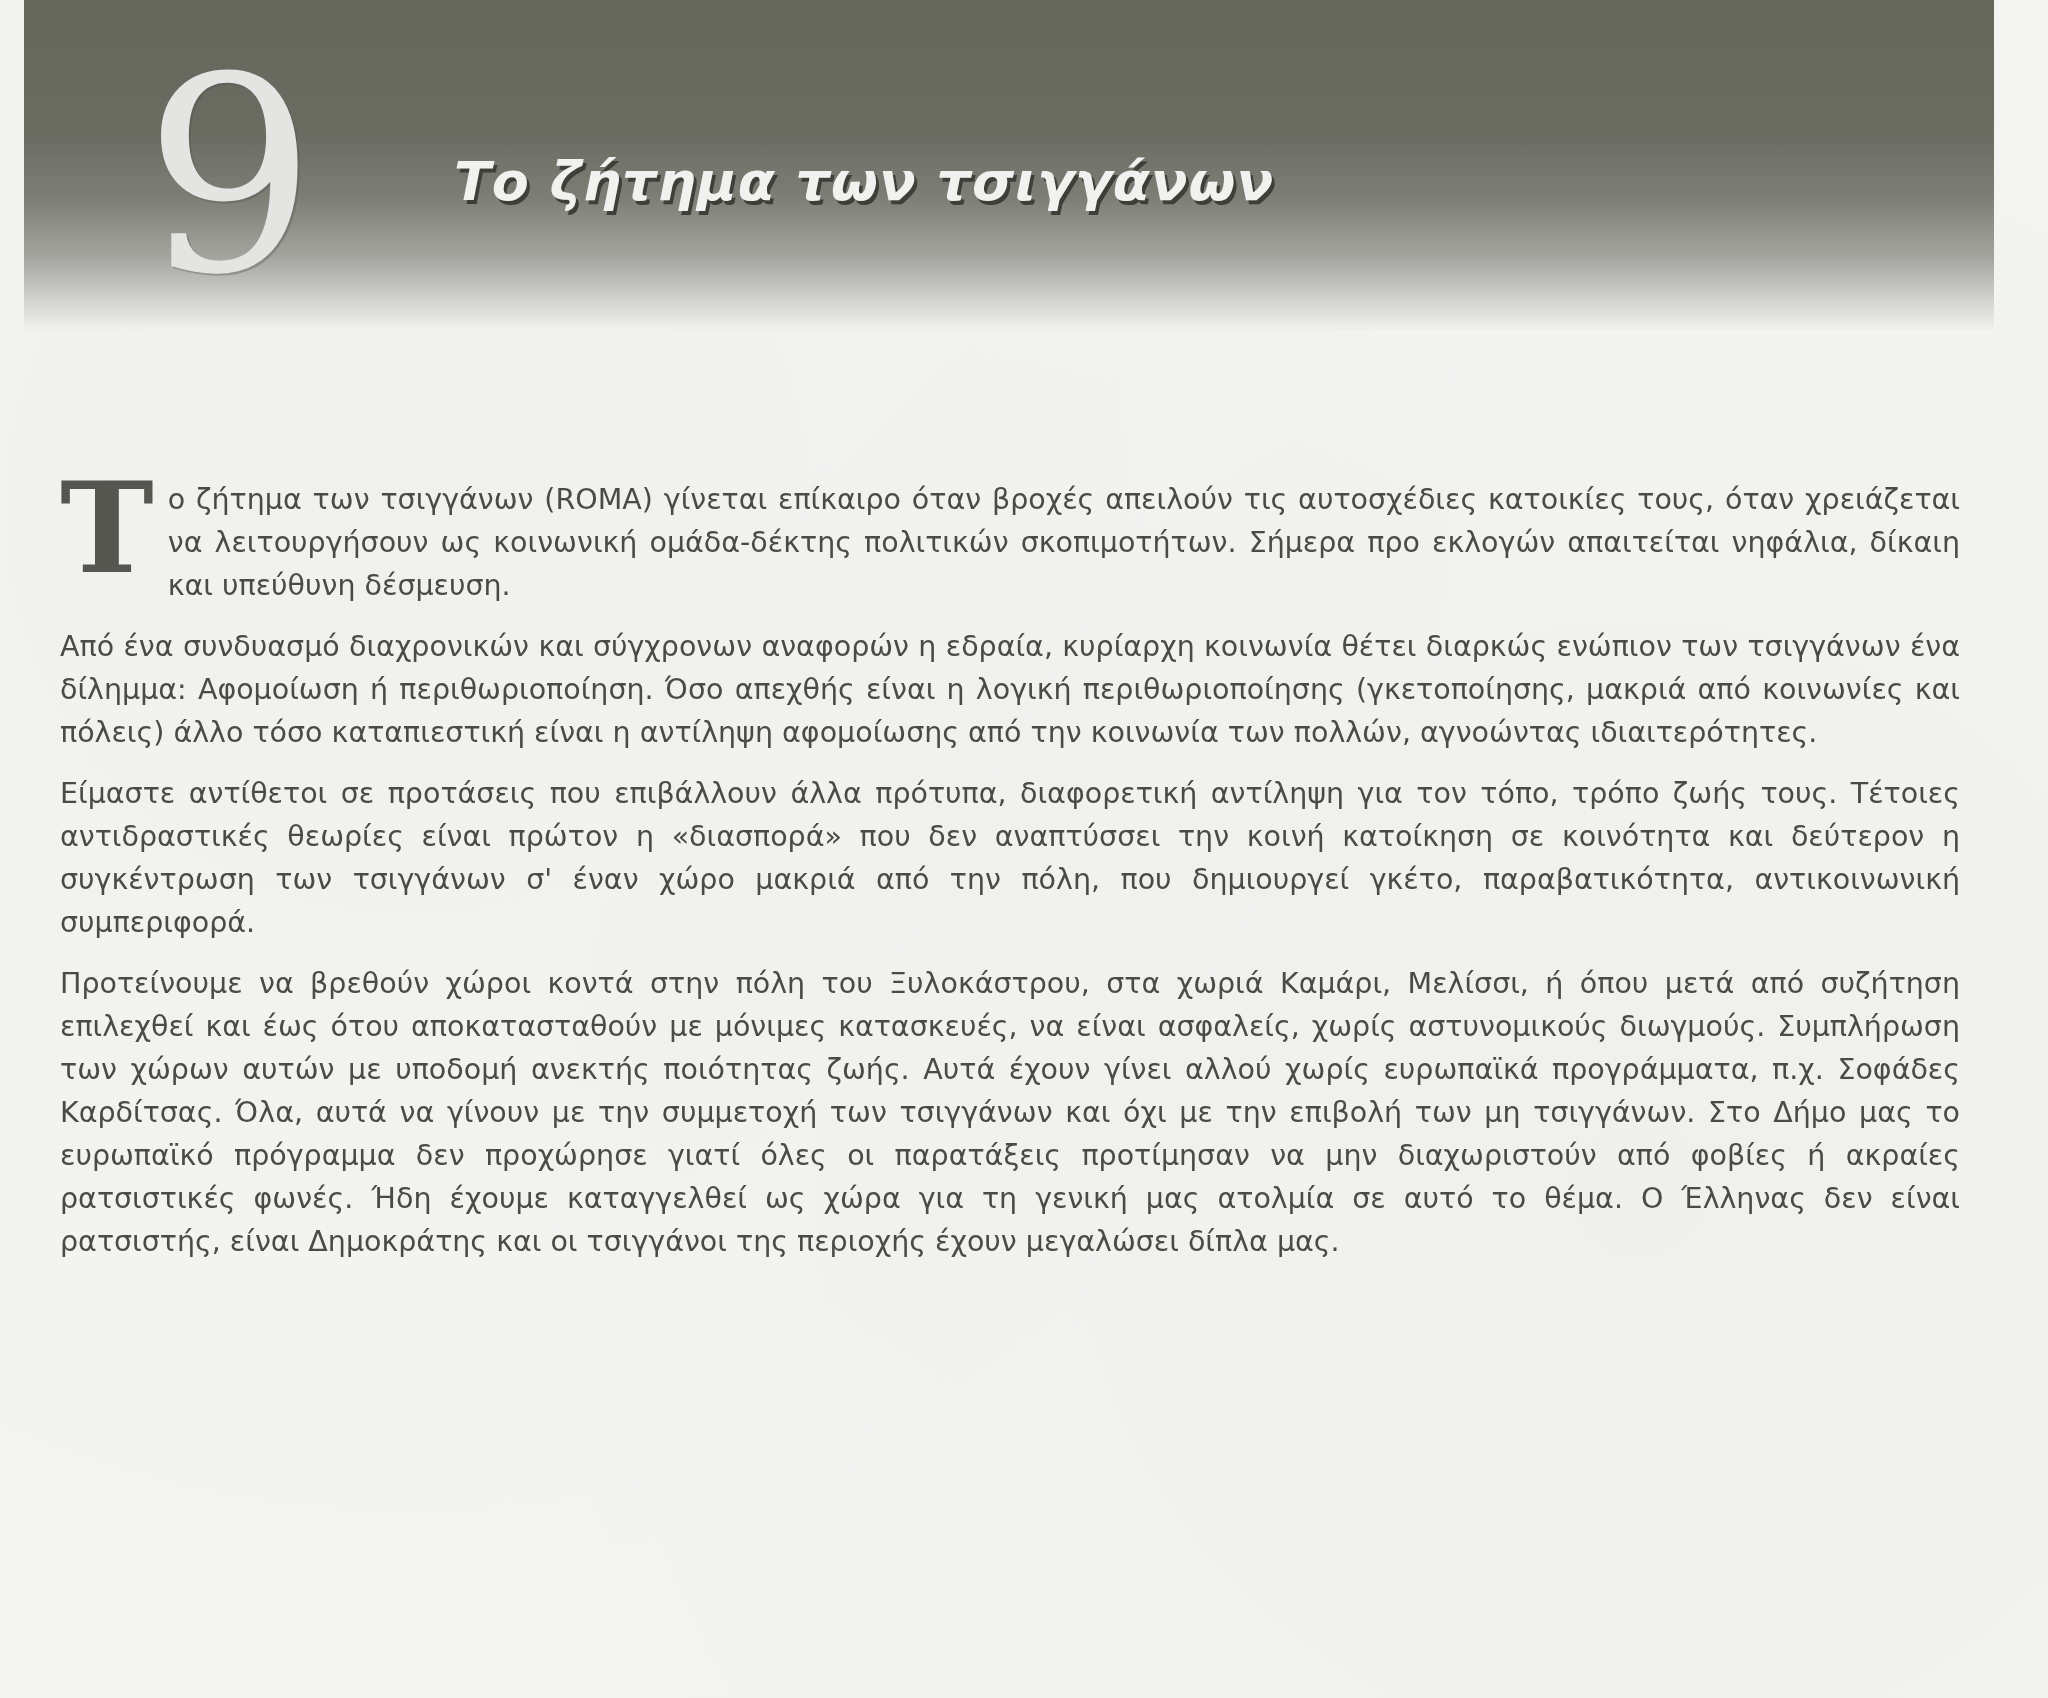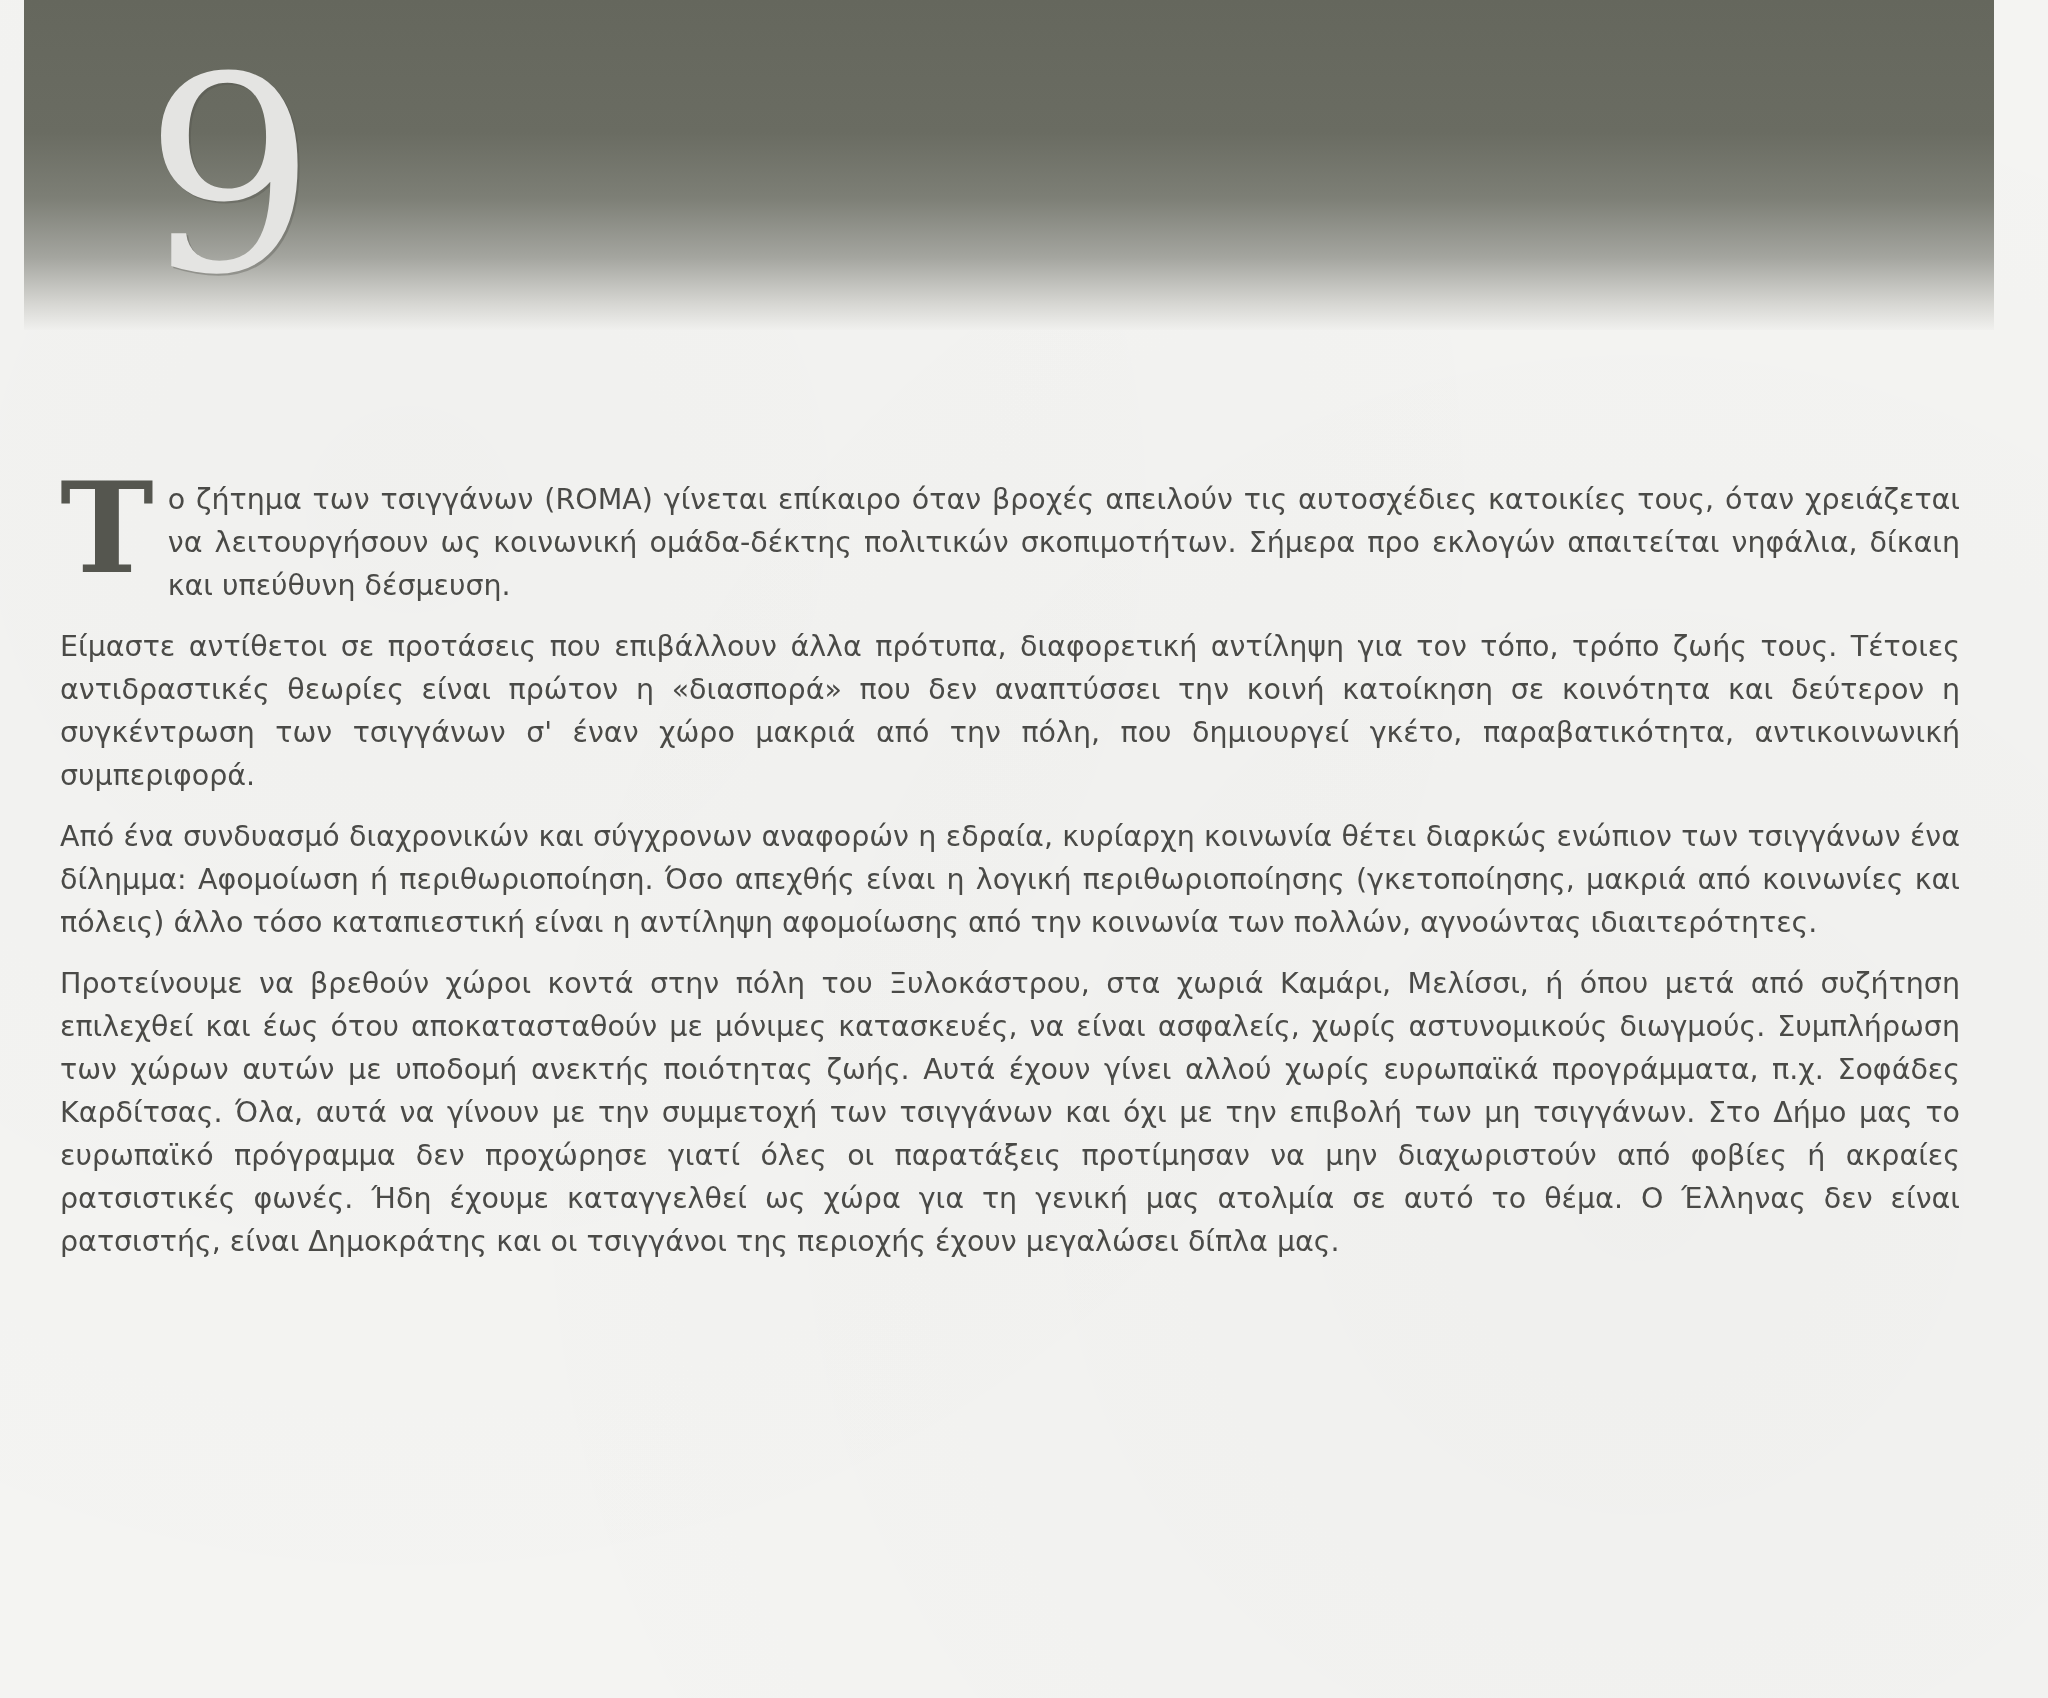--- a/index.html
+++ b/index.html
@@ -84,22 +84,23 @@
       font-weight: bold;
     }
   </style>
 </head>
 <body>
 
 <div class="page-noise"></div>
 
 <div class="header-band">
   <div class="chapter-number">9</div>
+  <div class="chapter-title">Το ζήτημα των τσιγγάνων</div>
 </div>
 
 <div class="article-body">
   <p>
     <span class="drop-cap">Τ</span><span>ο ζήτημα των τσιγγάνων (ROMA) γίνεται επίκαιρο όταν βροχές απειλούν τις αυτοσχέδιες κατοικίες τους, όταν χρειάζεται να λειτουργήσουν ως κοινωνική ομάδα-δέκτης πολιτικών σκοπιμοτήτων. Σήμερα προ εκλογών απαιτείται νηφάλια, δίκαιη και υπεύθυνη δέσμευση.</span>
   </p>
+  <p>Από ένα συνδυασμό διαχρονικών και σύγχρονων αναφορών η εδραία, κυρίαρχη κοινωνία θέτει διαρκώς ενώπιον των τσιγγάνων ένα δίλημμα: Αφομοίωση ή περιθωριοποίηση. Όσο απεχθής είναι η λογική περιθωριοποίησης (γκετοποίησης, μακριά από κοινωνίες και πόλεις) άλλο τόσο καταπιεστική είναι η αντίληψη αφομοίωσης από την κοινωνία των πολλών, αγνοώντας ιδιαιτερότητες.</p>
   <p>Είμαστε αντίθετοι σε προτάσεις που επιβάλλουν άλλα πρότυπα, διαφορετική αντίληψη για τον τόπο, τρόπο ζωής τους. Τέτοιες αντιδραστικές θεωρίες είναι πρώτον η «διασπορά» που δεν αναπτύσσει την κοινή κατοίκηση σε κοινότητα και δεύτερον η συγκέντρωση των τσιγγάνων σ' έναν χώρο μακριά από την πόλη, που δημιουργεί γκέτο, παραβατικότητα, αντικοινωνική συμπεριφορά.</p>
-  <p>Από ένα συνδυασμό διαχρονικών και σύγχρονων αναφορών η εδραία, κυρίαρχη κοινωνία θέτει διαρκώς ενώπιον των τσιγγάνων ένα δίλημμα: Αφομοίωση ή περιθωριοποίηση. Όσο απεχθής είναι η λογική περιθωριοποίησης (γκετοποίησης, μακριά από κοινωνίες και πόλεις) άλλο τόσο καταπιεστική είναι η αντίληψη αφομοίωσης από την κοινωνία των πολλών, αγνοώντας ιδιαιτερότητες.</p>
   <p>Προτείνουμε να βρεθούν χώροι κοντά στην πόλη του Ξυλοκάστρου, στα χωριά Καμάρι, Μελίσσι, ή όπου μετά από συζήτηση επιλεχθεί και έως ότου αποκατασταθούν με μόνιμες κατασκευές, να είναι ασφαλείς, χωρίς αστυνομικούς διωγμούς. Συμπλήρωση των χώρων αυτών με υποδομή ανεκτής ποιότητας ζωής. Αυτά έχουν γίνει αλλού χωρίς ευρωπαϊκά προγράμματα, π.χ. Σοφάδες Καρδίτσας. Όλα, αυτά να γίνουν με την συμμετοχή των τσιγγάνων και όχι με την επιβολή των μη τσιγγάνων. Στο Δήμο μας το ευρωπαϊκό πρόγραμμα δεν προχώρησε γιατί όλες οι παρατάξεις προτίμησαν να μην διαχωριστούν από φοβίες ή ακραίες ρατσιστικές φωνές. Ήδη έχουμε καταγγελθεί ως χώρα για τη γενική μας ατολμία σε αυτό το θέμα. Ο Έλληνας δεν είναι ρατσιστής, είναι Δημοκράτης και οι τσιγγάνοι της περιοχής έχουν μεγαλώσει δίπλα μας.</p>
 </div>
 
 </body></html>

